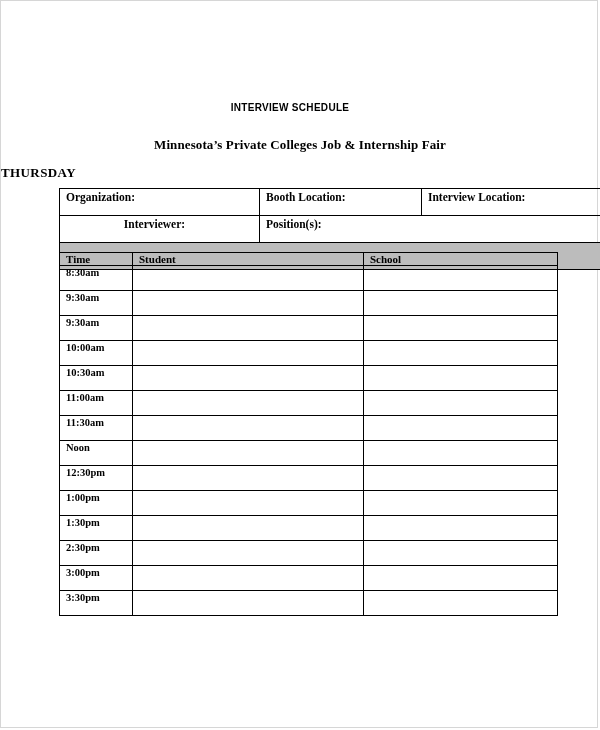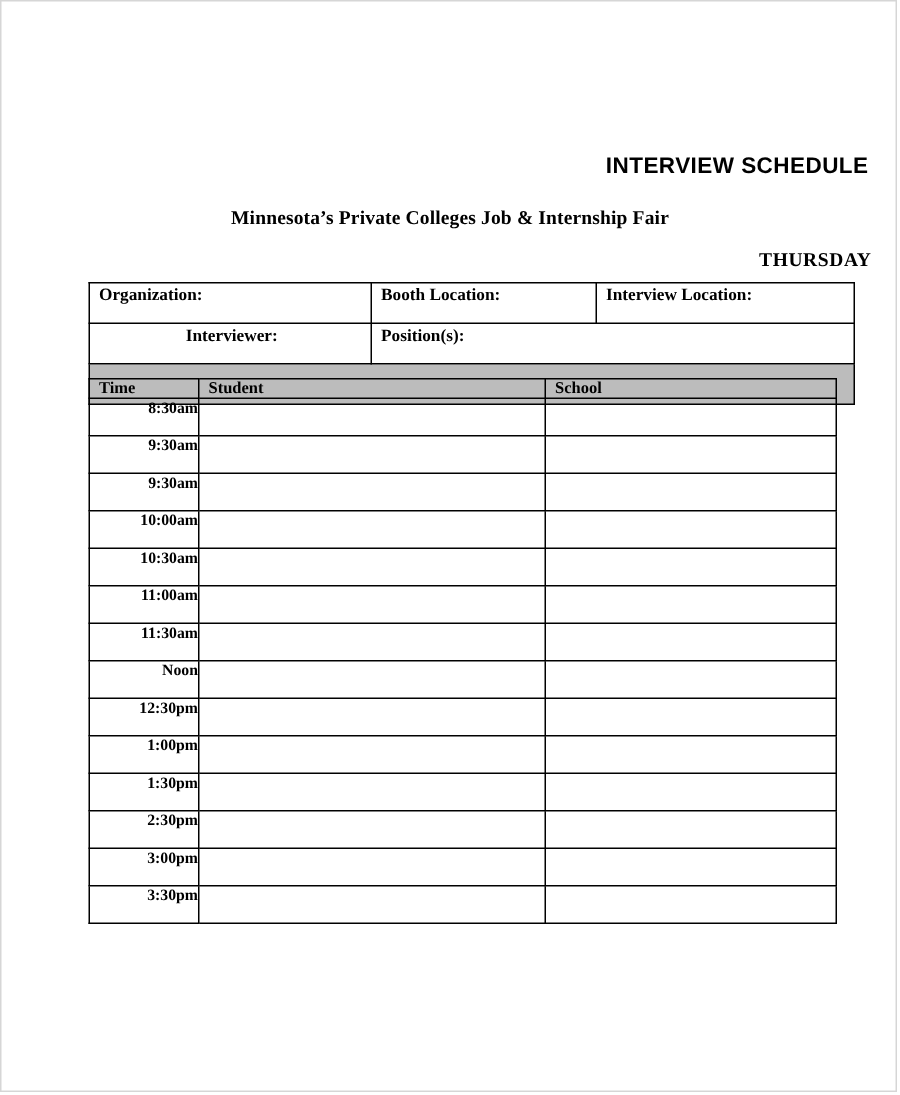--- a/index.html
+++ b/index.html
@@ -33,62 +33,62 @@
     left: 0;
     top: 0;
     width: 598px;
     text-align: center;
   }
   #doc-title {
     position: absolute;
     top: 101px;
     left: 0;
     width: 578px;
-    text-align: right;
+    text-align: center;
     font-family: "Liberation Sans", sans-serif;
     font-weight: bold;
-    font-size: 15px;
+    font-size: 10px;
     letter-spacing: 0.3px;
   }
   #doc-subtitle {
     position: absolute;
     top: 136px;
     left: 0;
     width: 598px;
     font-family: "Liberation Serif", serif;
     font-weight: bold;
     font-size: 13px;
     letter-spacing: 0.1px;
   }
   #doc-day {
     position: absolute;
     top: 164px;
     left: 0;
     width: 580px;
-    text-align: right;
+    text-align: left;
     font-family: "Liberation Serif", serif;
     font-weight: bold;
     font-size: 13px;
     letter-spacing: 0.4px;
   }
 
   
   #info-table {
     position: absolute;
     left: 58px;
     top: 187px;
     width: 477px;
     border-collapse: collapse;
     table-layout: fixed;
   }
   #info-table td {
     border: 1px solid #000000;
     height: 24px;
     vertical-align: top;
-    padding: 2px 4px 0 6px;
+    padding: 2px 16px 0 6px;
     font-family: "Liberation Serif", serif;
     font-weight: bold;
     font-size: 11.5px;
     line-height: 13px;
   }
   td.gray-band {
     background: #bcbcbc;
     height: 9px;
     padding: 0;
     border: 1px solid #000000;
@@ -111,21 +111,21 @@
     padding: 0 0 0 6px;
     font-family: "Liberation Serif", serif;
     font-weight: bold;
     font-size: 11px;
     line-height: 12px;
     margin-top: 45px;
   }
   #schedule-table td {
     border: 1px solid #000000;
     height: 23px;
-    text-align: right;
+    text-align: left;
     vertical-align: top;
     padding: 1px 0 0 6px;
     font-family: "Liberation Serif", serif;
     font-weight: bold;
     font-size: 10.5px;
     line-height: 12px;
   }
   td.cell-blank, th.col-student, th.col-school {
     
   }

